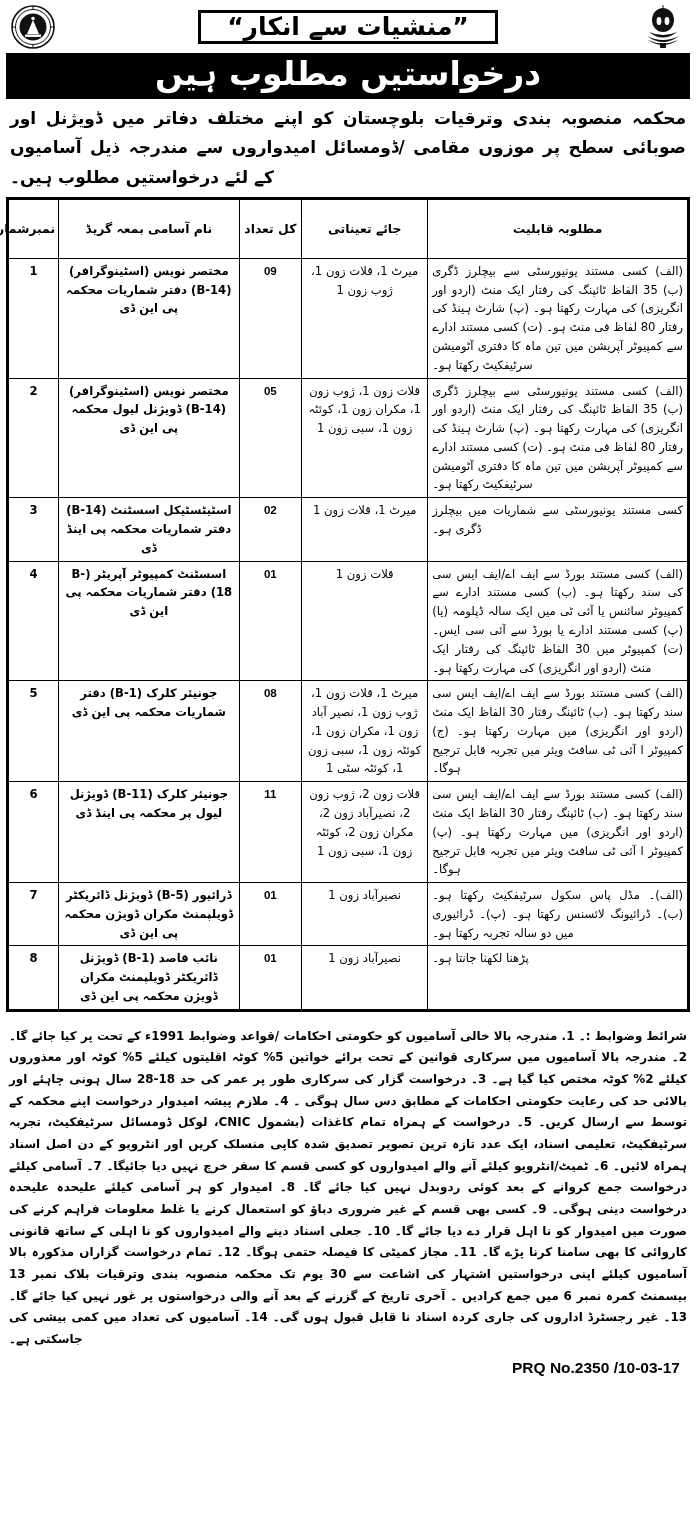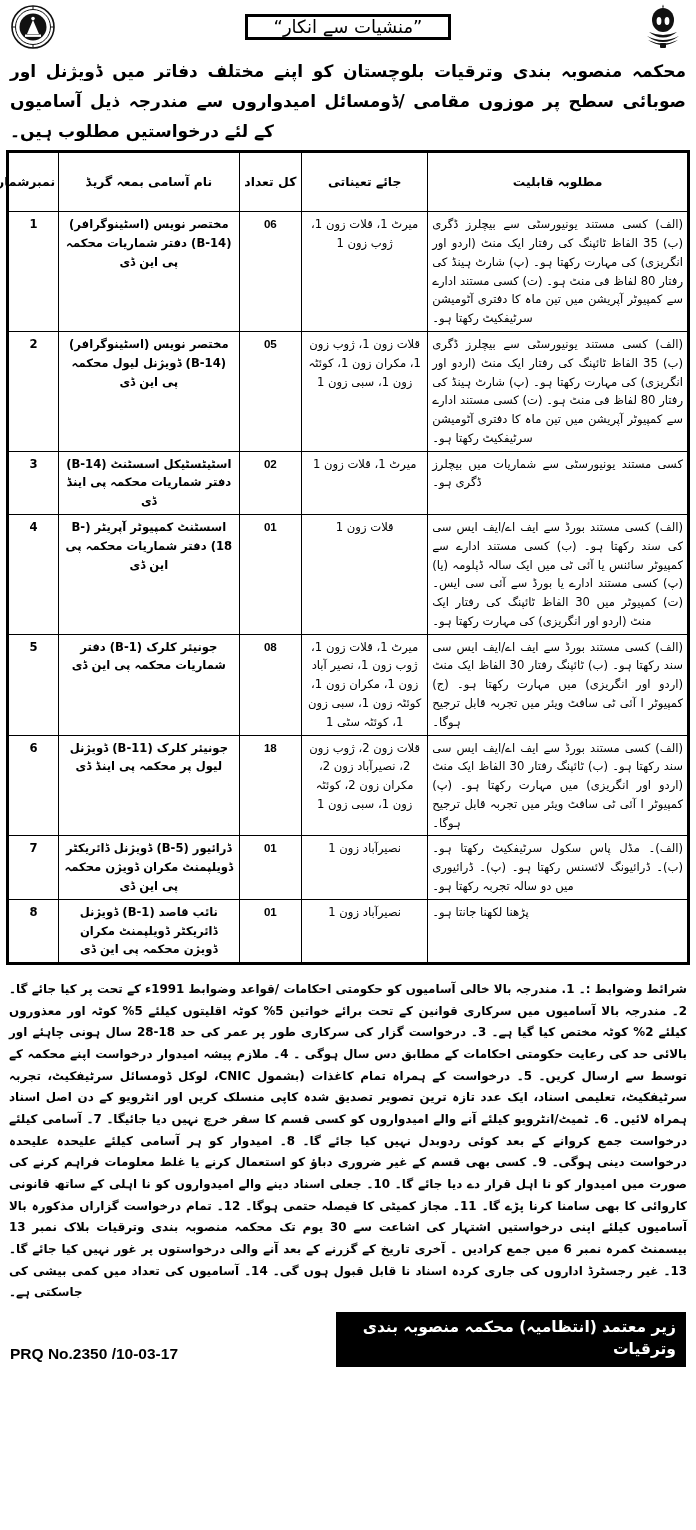--- a/index.html
+++ b/index.html
@@ -11,21 +11,21 @@
   }
   .page{width:696px;height:1530px;position:relative;box-sizing:border-box;padding:0 6px;}
 
   
   .topband{display:flex;align-items:center;justify-content:space-between;height:52px;padding:2px 4px 0 4px;box-sizing:border-box;}
   .emblem{width:46px;height:46px;flex:0 0 46px;display:flex;align-items:center;justify-content:center;}
   .emblem svg{display:block;}
   .slogan-wrap{flex:1 1 auto;display:flex;align-items:center;justify-content:center;}
   .slogan{
     border:3px solid #000;padding:1px 26px;
-    font-size:18px;font-weight:normal;letter-spacing:2px;line-height:1.05;
+    font-size:25px;font-weight:bold;letter-spacing:2px;line-height:1.05;
     font-family:"DejaVu Sans","Liberation Sans",sans-serif;
     white-space:nowrap;
   }
 
   
   .titlebar{
     background:#000;color:#fff;text-align:center;
     font-family:"DejaVu Sans","Liberation Sans",sans-serif;
     font-size:33px;font-weight:bold;letter-spacing:1px;
     padding:3px 0 7px 0;margin:1px 0 0 0;line-height:1.08;
@@ -119,20 +119,21 @@
         <g stroke="#111" stroke-width="1">
           <line x1="23" y1="2" x2="23" y2="5"></line>
             <line x1="23" y1="41" x2="23" y2="44"></line>
           <line x1="2" y1="23" x2="5" y2="23"></line>
             <line x1="41" y1="23" x2="44" y2="23"></line>
         </g>
       </svg>
     </span>
   </div>
 
+  <div class="titlebar">درخواستیں مطلوب ہیں</div>
 
   <div class="intro">محکمہ منصوبہ بندی وترقیات  بلوچستان کو اپنے مختلف دفاتر میں ڈویژنل اور صوبائی سطح پر موزوں مقامی /ڈومسائل امیدواروں سے مندرجہ ذیل آسامیوں کے لئے درخواستیں مطلوب ہیں۔</div>
 
   <table class="jobs">
     <colgroup>
       <col class="c-qual">
         <col class="c-place">
         <col class="c-qty">
         <col class="c-post">
         <col class="c-sr">
@@ -143,21 +144,21 @@
         <th>جائے تعیناتی</th>
         <th>کل تعداد</th>
         <th>نام آسامی بمعہ گریڈ</th>
         <th>نمبرشمار</th>
       </tr>
     </thead>
     <tbody>
       <tr>
         <td class="qual">(الف) کسی مستند یونیورسٹی سے بیچلرز ڈگری (ب) 35 الفاظ ٹائپنگ کی رفتار ایک منٹ (اردو اور انگریزی) کی مہارت رکھتا ہو۔ (پ) شارٹ ہینڈ کی رفتار 80 لفاظ فی منٹ ہو۔ (ت) کسی مستند ادارے سے کمپیوٹر آپریشن میں تین ماہ کا دفتری آٹومیشن سرٹیفکیٹ رکھتا ہو۔</td>
         <td class="place">میرٹ 1، قلات زون 1، ژوب زون 1</td>
-        <td class="qty">06</td>
+        <td class="qty">09</td>
         <td class="post">مختصر نویس (اسٹینوگرافر)(B-14) دفتر شماریات محکمہ پی این ڈی</td>
         <td class="sr">1</td>
       </tr>
       <tr>
         <td class="qual">(الف) کسی مستند یونیورسٹی سے بیچلرز ڈگری (ب) 35 الفاظ ٹائپنگ کی رفتار ایک منٹ (اردو اور انگریزی) کی مہارت رکھتا ہو۔ (پ) شارٹ ہینڈ کی رفتار 80 لفاظ فی منٹ ہو۔ (ت) کسی مستند ادارے سے کمپیوٹر آپریشن میں تین ماہ کا دفتری آٹومیشن سرٹیفکیٹ رکھتا ہو۔</td>
         <td class="place">قلات زون 1، ژوب زون 1، مکران زون 1، کوئٹہ زون 1، سبی زون 1</td>
         <td class="qty">05</td>
         <td class="post">مختصر نویس (اسٹینوگرافر)(B-14) ڈویژنل لیول محکمہ پی این ڈی</td>
         <td class="sr">2</td>
       </tr>
@@ -178,21 +179,21 @@
       <tr>
         <td class="qual">(الف) کسی مستند بورڈ سے ایف اے/ایف ایس سی سند رکھتا ہو۔ (ب) ٹائپنگ رفتار 30 الفاظ ایک منٹ (اردو اور انگریزی) میں مہارت رکھتا ہو۔ (ج) کمپیوٹر ا آئی ٹی سافٹ ویئر میں تجربہ  قابل ترجیح ہوگا۔</td>
         <td class="place">میرٹ 1، قلات زون 1، ژوب زون 1، نصیر آباد زون 1، مکران زون 1، کوئٹہ زون 1، سبی زون 1، کوئٹہ سٹی 1</td>
         <td class="qty">08</td>
         <td class="post">جونیئر کلرک (B-1) دفتر شماریات محکمہ پی این ڈی</td>
         <td class="sr">5</td>
       </tr>
       <tr>
         <td class="qual">(الف) کسی مستند بورڈ سے ایف اے/ایف ایس سی سند رکھتا ہو۔ (ب) ٹائپنگ رفتار 30 الفاظ ایک منٹ (اردو اور انگریزی) میں مہارت رکھتا ہو۔ (پ) کمپیوٹر ا آئی ٹی سافٹ ویئر میں تجربہ  قابل ترجیح ہوگا۔</td>
         <td class="place">قلات زون 2، ژوب زون 2، نصیرآباد زون 2، مکران زون 2، کوئٹہ زون 1، سبی زون 1</td>
-        <td class="qty">18</td>
+        <td class="qty">11</td>
         <td class="post">جونیئر کلرک (B-11) ڈویژنل لیول پر محکمہ پی اینڈ ڈی</td>
         <td class="sr">6</td>
       </tr>
       <tr>
         <td class="qual">(الف)۔ مڈل پاس سکول سرٹیفکیٹ رکھتا ہو۔ (ب)۔ ڈرائیونگ لائسنس رکھتا ہو۔ (پ)۔ ڈرائیوری میں دو سالہ تجربہ رکھتا ہو۔</td>
         <td class="place">نصیرآباد زون 1</td>
         <td class="qty">01</td>
         <td class="post">ڈرائیور (B-5) ڈویژنل ڈائریکٹر ڈویلپمنٹ مکران ڈویژن محکمہ پی این ڈی</td>
         <td class="sr">7</td>
       </tr>
@@ -202,17 +203,16 @@
         <td class="qty">01</td>
         <td class="post">نائب قاصد (B-1) ڈویژنل ڈائریکٹر ڈویلپمنٹ مکران ڈویژن محکمہ پی این ڈی</td>
         <td class="sr">8</td>
       </tr>
     </tbody>
   </table>
 
   <div class="terms"><span>شرائط وضوابط :۔</span> <span>1. مندرجہ بالا خالی آسامیوں کو حکومتی احکامات /قواعد وضوابط 1991ء کے تحت پر کیا جائے گا۔ 2۔ مندرجہ بالا آسامیوں میں سرکاری قوانین کے تحت برائے خواتین 5% کوٹہ اقلیتوں کیلئے 5% کوٹہ اور معذوروں کیلئے 2% کوٹہ مختص کیا گیا ہے۔ 3۔ درخواست گزار کی سرکاری طور پر عمر کی حد 18-28 سال ہونی چاہئے اور بالائی حد کی رعایت حکومتی احکامات کے مطابق دس سال ہوگی ۔ 4۔ ملازم پیشہ امیدوار  درخواست اپنے محکمہ کے توسط سے ارسال کریں۔ 5۔ درخواست کے ہمراہ تمام کاغذات (بشمول CNIC، لوکل ڈومسائل  سرٹیفکیٹ، تجربہ سرٹیفکیٹ، تعلیمی اسناد، ایک عدد تازہ ترین تصویر تصدیق شدہ کاپی منسلک کریں اور انٹرویو کے دن اصل اسناد  ہمراہ لائیں۔ 6۔ ٹمیٹ/انٹرویو کیلئے آنے والے امیدواروں کو کسی قسم کا سفر خرچ نہیں دیا جائیگا۔ 7۔  آسامی کیلئے درخواست جمع کروانے کے بعد کوئی ردوبدل نہیں کیا جائے گا۔ 8۔ امیدوار کو ہر آسامی کیلئے علیحدہ علیحدہ درخواست دینی ہوگی۔ 9۔ کسی بھی قسم کے غیر ضروری دباؤ کو استعمال کرنے یا غلط معلومات فراہم کرنے کی صورت میں امیدوار کو نا اہل قرار دے دیا جائے گا۔ 10۔ جعلی اسناد دینے والے امیدواروں کو نا اہلی کے ساتھ قانونی کاروائی کا بھی سامنا کرنا پڑے گا۔ 11۔ مجاز کمیٹی کا فیصلہ حتمی ہوگا۔ 12۔ تمام درخواست گزاراں  مذکورہ بالا آسامیوں کیلئے اپنی درخواستیں اشتہار کی اشاعت سے 30 یوم تک محکمہ منصوبہ بندی وترقیات بلاک نمبر 13  بیسمنٹ کمرہ نمبر 6 میں جمع کرادیں ۔ آخری تاریخ کے گزرنے کے بعد آنے والی درخواستوں پر غور نہیں کیا جائے گا۔ 13۔ غیر رجسٹرڈ اداروں کی جاری کردہ اسناد نا قابل قبول ہوں گی۔ 14۔ آسامیوں کی تعداد میں کمی بیشی کی جاسکتی ہے۔</span></div>
 
   <div class="footer">
-    <div class="sig">زیر معتمد (انتظامیہ) محکمہ منصوبہ بندی وترقیات</div>
     <div class="prq">PRQ No.2350 /10-03-17</div>
   </div>
 
 </div>
 
 </body></html>

